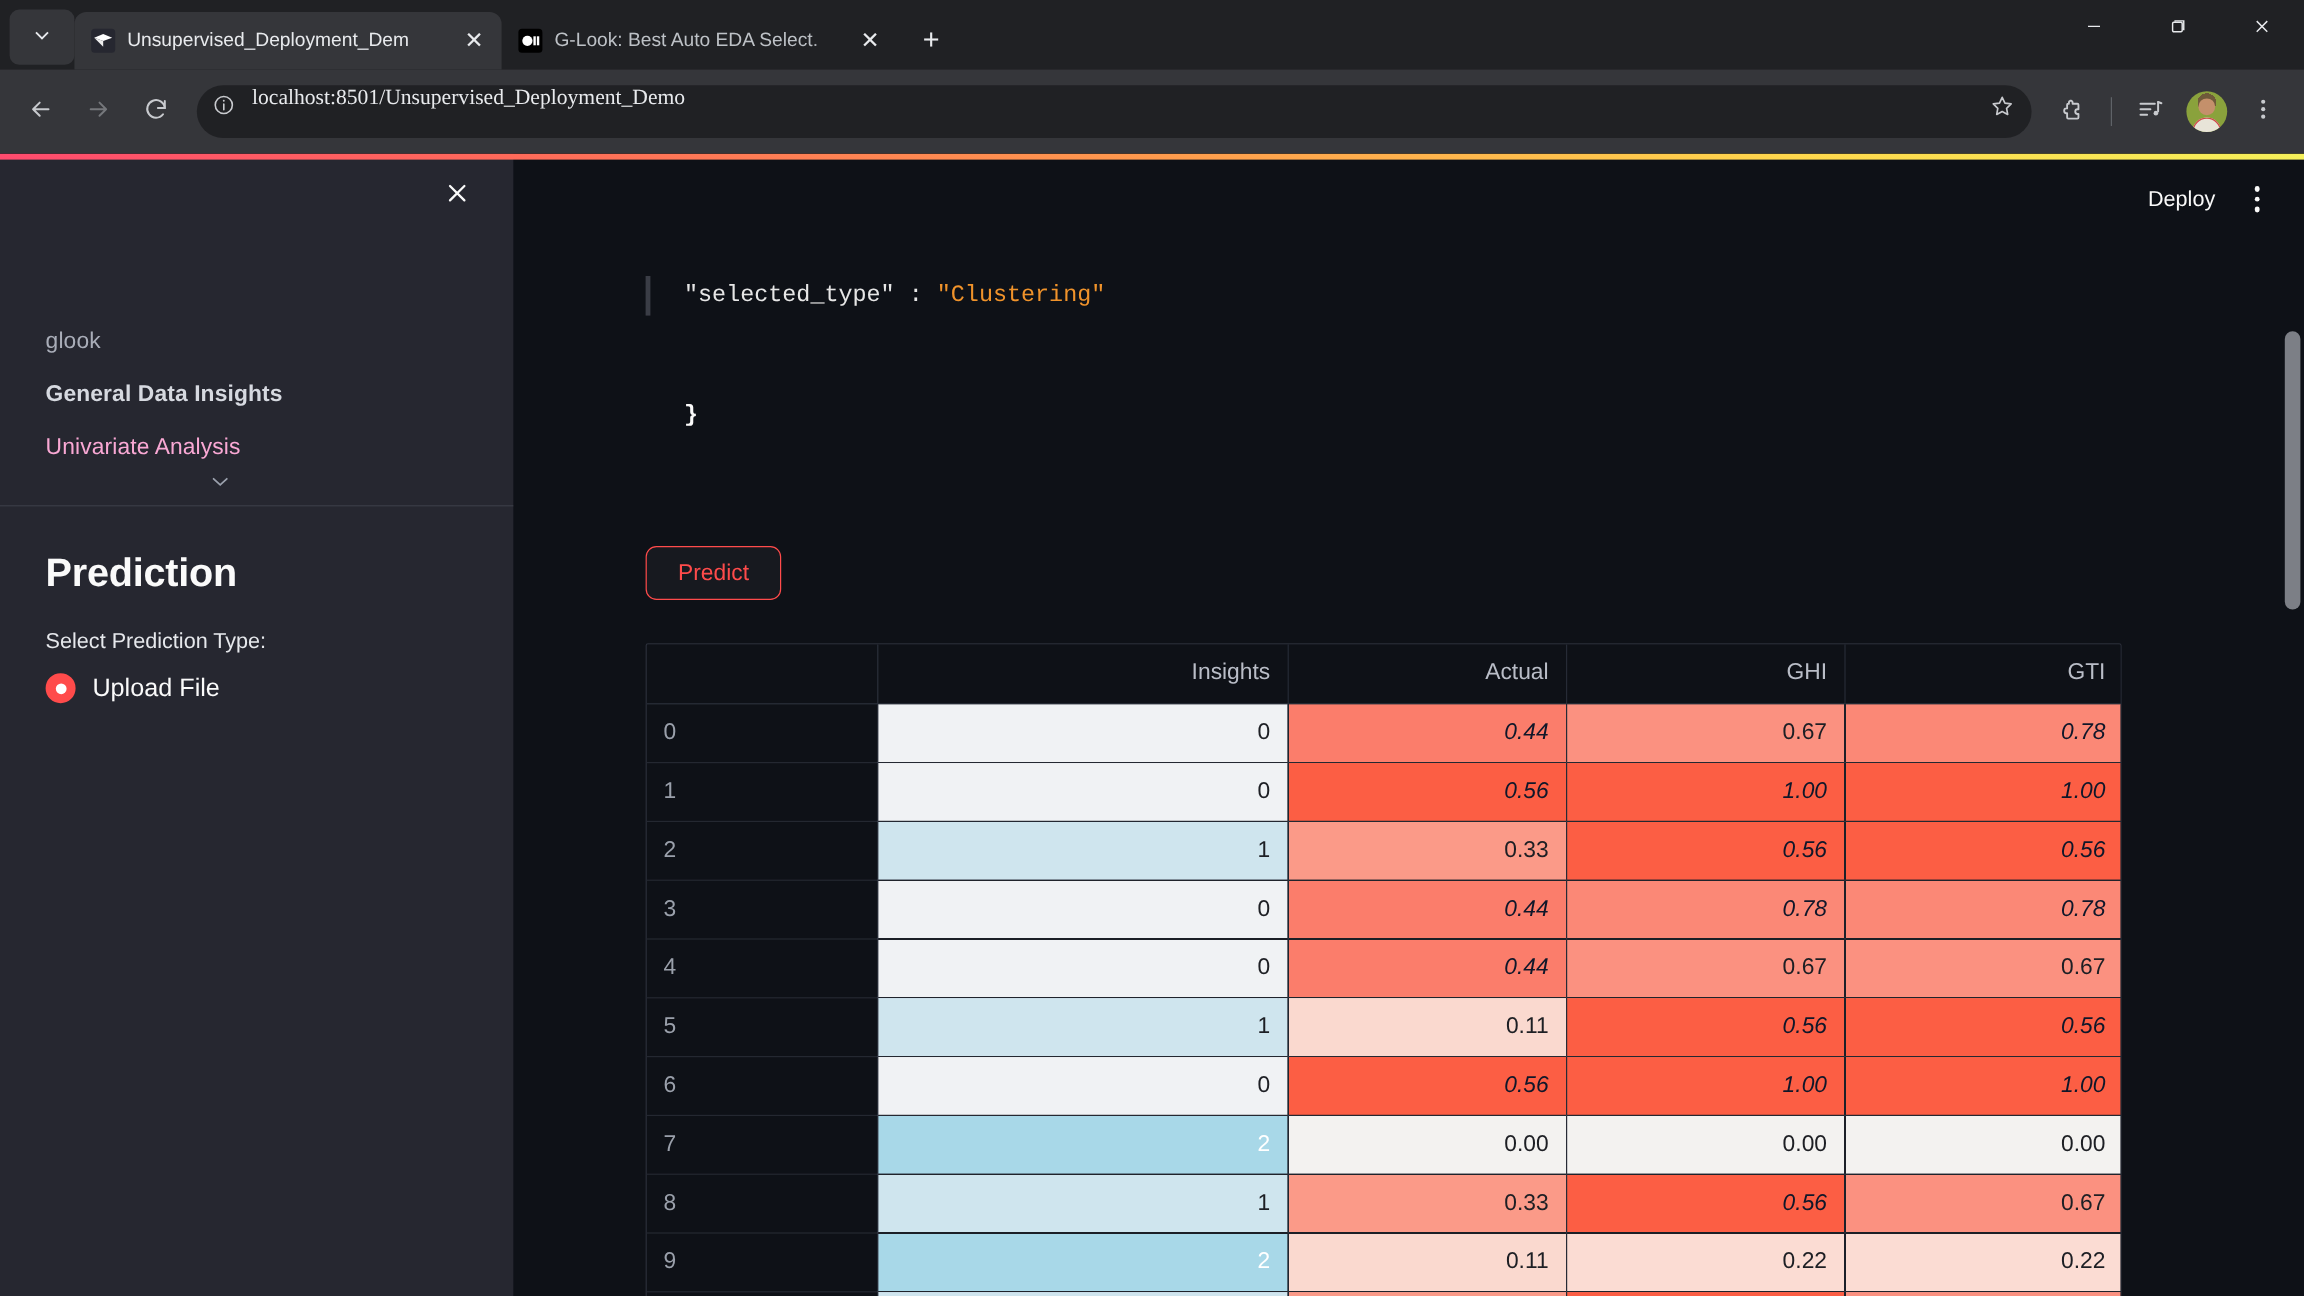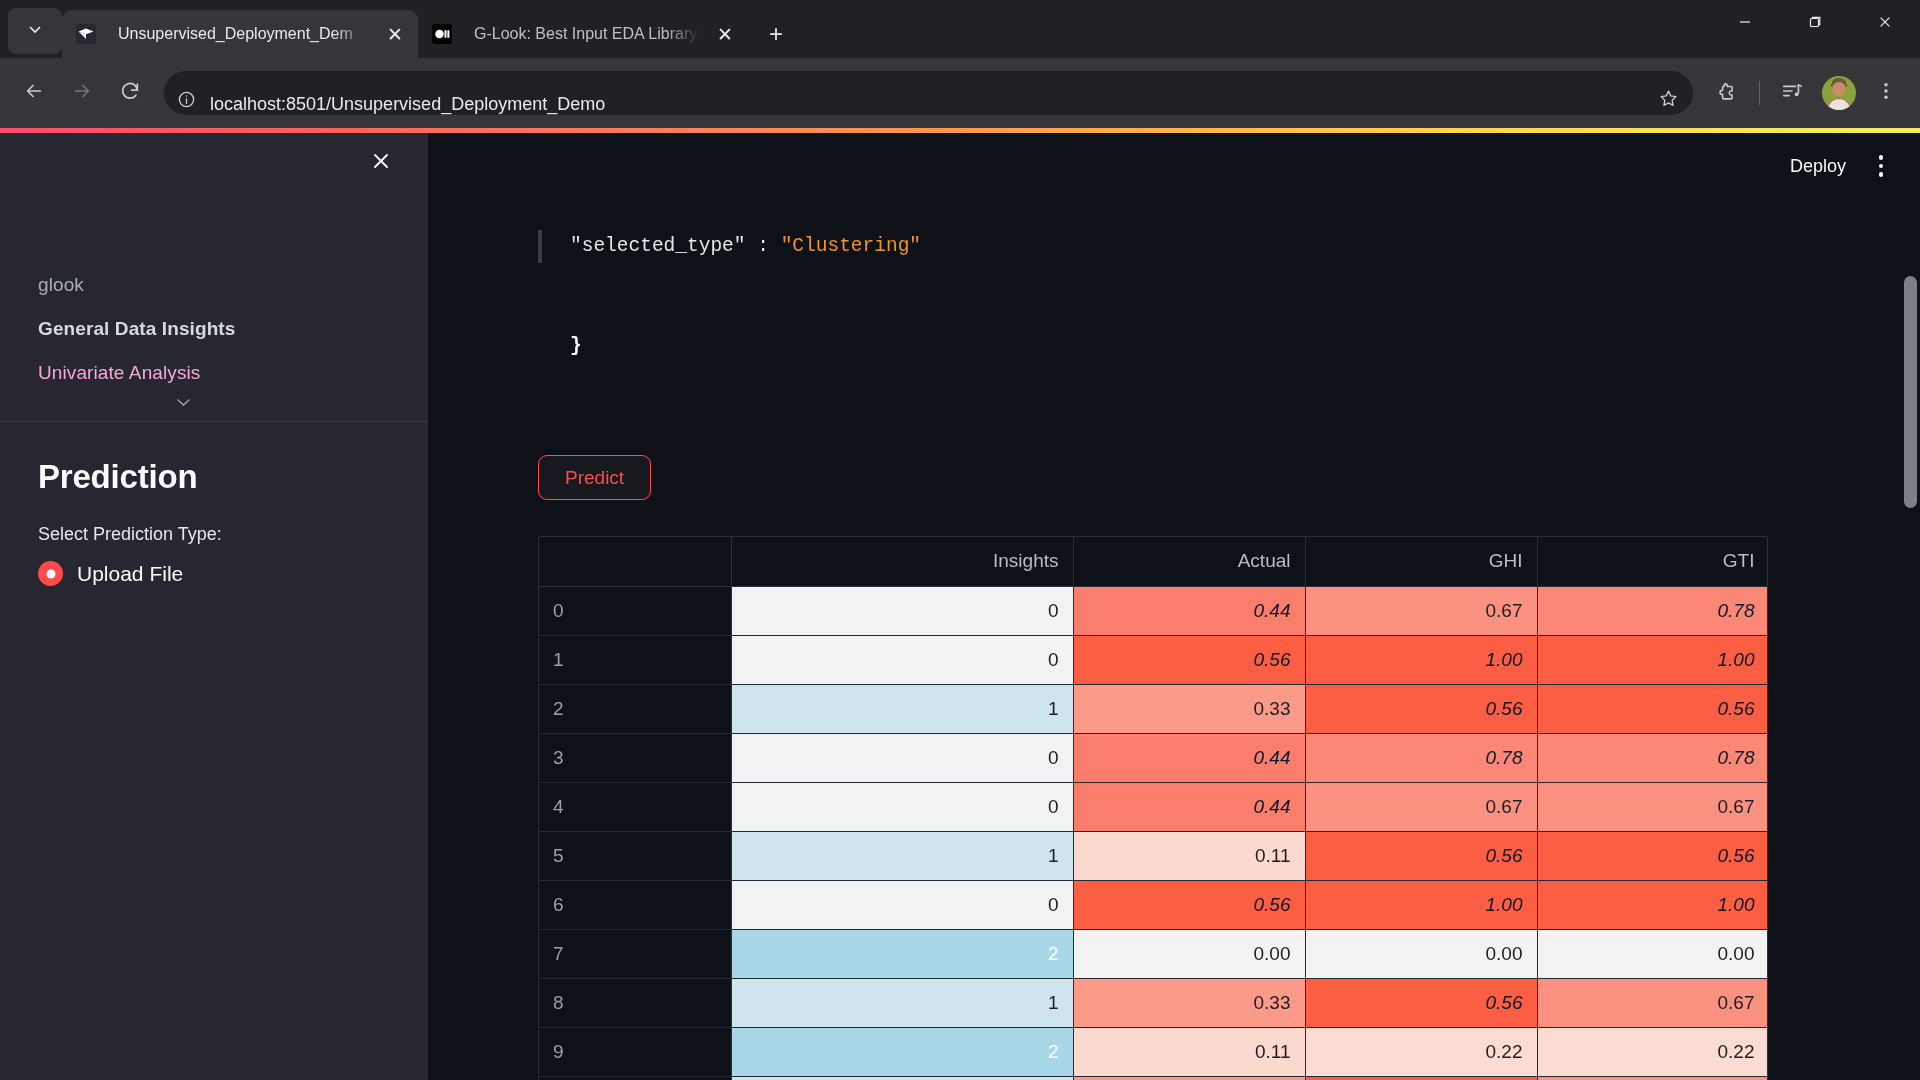--- a/index.html
+++ b/index.html
@@ -30,21 +30,20 @@
   }
   .tab-list-btn svg { width: 16px; height: 16px; }
 
   .tab {
     height: 48px;
     display: flex; align-items: center;
     padding: 0 10px 0 14px;
     border-radius: 10px 10px 0 0;
     flex: none;
     position: relative;
-    gap: 12px;
   }
   .tab.active { background: #35363a; width: 356px; }
   .tab.inactive { width: 330px; background: transparent; }
 
   .tab-fav {
     width: 20px; height: 20px; flex: none;
     border-radius: 3px;
     display: flex; align-items: center; justify-content: center;
     margin-right: 10px;
   }
@@ -102,24 +101,25 @@
     color: #c8cace;
   }
   .nav-btn svg { width: 22px; height: 22px; }
   .nav-btn.disabled { color: #75777b; }
 
   .omnibox {
     flex: 1;
     height: 44px;
     background: #202124;
     border-radius: 22px;
-    display: flex; align-items: flex-end;
+    display: flex; align-items: flex-start;
     margin: 0 8px 0 8px;
     padding: 0 8px 0 6px;
     min-width: 0;
+    font-family: Liberation Serif, serif;
   }
   .omni-info {
     width: 32px; height: 32px; flex: none;
     display: flex; align-items: center; justify-content: center;
     border-radius: 50%;
     color: #c8cace;
   }
   .omni-info svg { width: 19px; height: 19px; }
   .omni-url {
     color: #e8eaed;
@@ -401,21 +401,21 @@
     </div>
 
     <div class="tab inactive">
       <span class="tab-fav fav-gl">
         <svg viewBox="0 0 16 16">
             <circle cx="6" cy="8" r="3.4" fill="#fff"></circle>
             <rect x="10" y="5" width="1.6" height="6" fill="#fff"></rect>
             <rect x="12.3" y="5" width="1.6" height="6" fill="#fff"></rect>
           </svg>
       </span>
-      <span class="tab-title">G-Look: Best Input EDA Library.</span>
+      <span class="tab-title">G-Look: Best Auto EDA Select.</span>
       <span class="tab-close">✕</span>
     </div>
 
     <div class="new-tab-btn">+</div>
 
     <div class="win-controls">
       <div class="win-btn">
         <span>
           <svg viewBox="0 0 14 14" stroke="#e8eaed" stroke-width="1.2">
               <path d="M2 7h10"></path>

